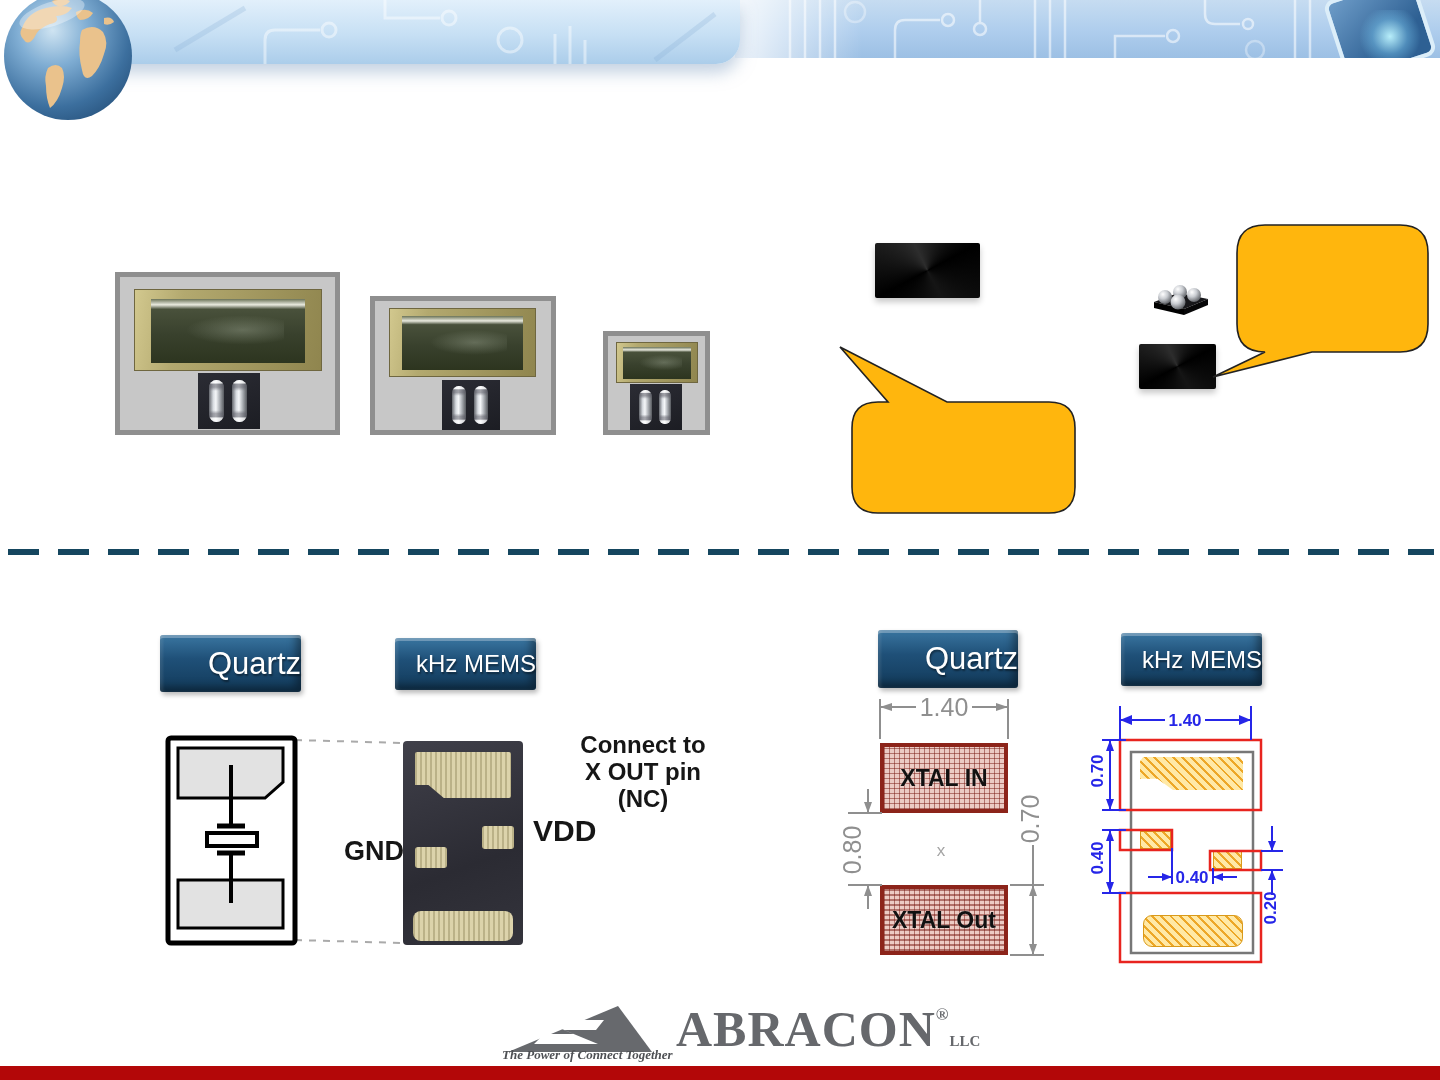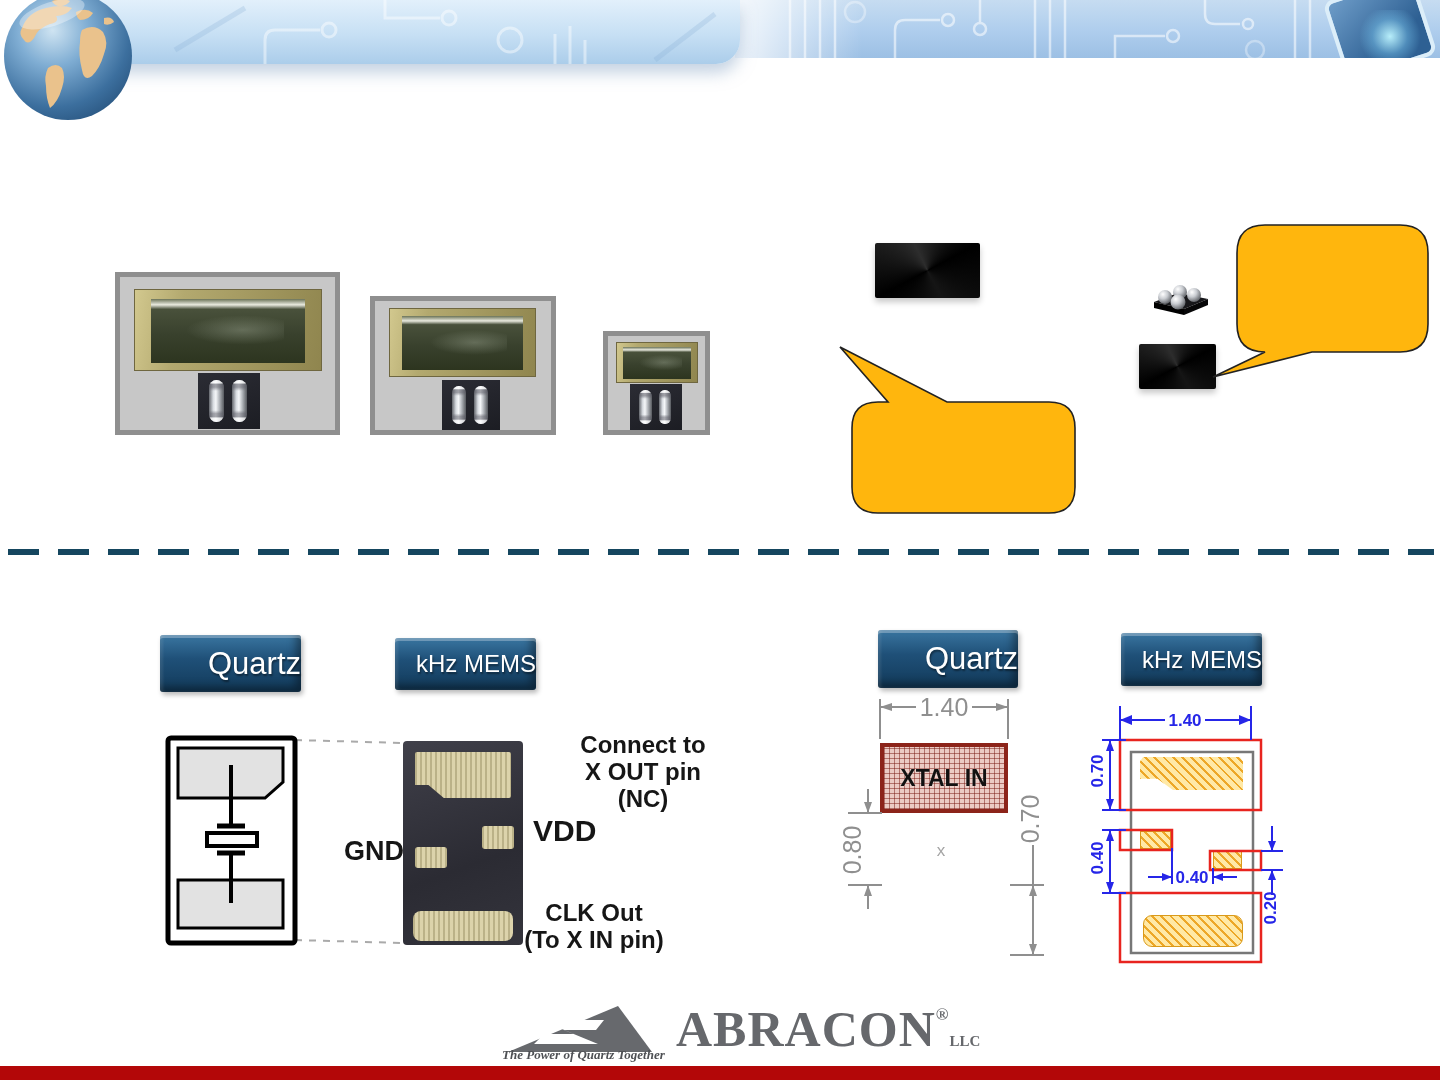--- a/index.html
+++ b/index.html
@@ -276,27 +276,26 @@
     <div class="ppad bot"></div>
   </div>
 
   <div class="pinlabel lab-xout">
     <div>Connect to</div>
     <div>X OUT pin</div>
     <div>(NC)</div>
   </div>
   <div class="pinlabel lab-vdd">VDD</div>
   <div class="pinlabel lab-gnd">GND</div>
-  <div class="pinlabel lab-clk">
-    <div>CLK Out</div>
-    <div>(To X IN pin)</div>
-  </div>
 
   <div class="xpad in">
       <span>XTAL IN</span>
+    </div>
+  <div class="xpad out">
+      <span>XTAL Out</span>
     </div>
 
   <svg class="overlay" style="left:830px;top:695px;" width="230" height="280">
     <g stroke="#8f8f8f" stroke-width="2" fill="none">
       <line x1="50" y1="4" x2="50" y2="44"></line>
         <line x1="178" y1="4" x2="178" y2="44"></line>
       <line x1="50" y1="12" x2="86" y2="12"></line>
         <line x1="142" y1="12" x2="178" y2="12"></line>
       <line x1="18" y1="118" x2="52" y2="118"></line>
         <line x1="18" y1="190" x2="52" y2="190"></line>
@@ -376,16 +375,16 @@
     </g>
   </svg>
 
   <div class="logo-mark">
     <svg width="170" height="56" viewBox="0 0 170 56">
       <path d="M8 50 L118 4 L152 50 Z" fill="#67696d"></path>
       <path d="M40 18 H104 L96 28 H64 L98 42 H34 L44 32 H74 Z" fill="#ffffff"></path>
     </svg>
   </div>
   <div class="brand"><span>ABRACON</span><span class="reg">®</span><span class="llc">LLC</span></div>
-  <div class="tagline">The Power of Quartz Together</div>
+  <div class="tagline">The Power of Connect Together</div>
   <div class="redbar"></div>
 
 </div>
 
 </body></html>

